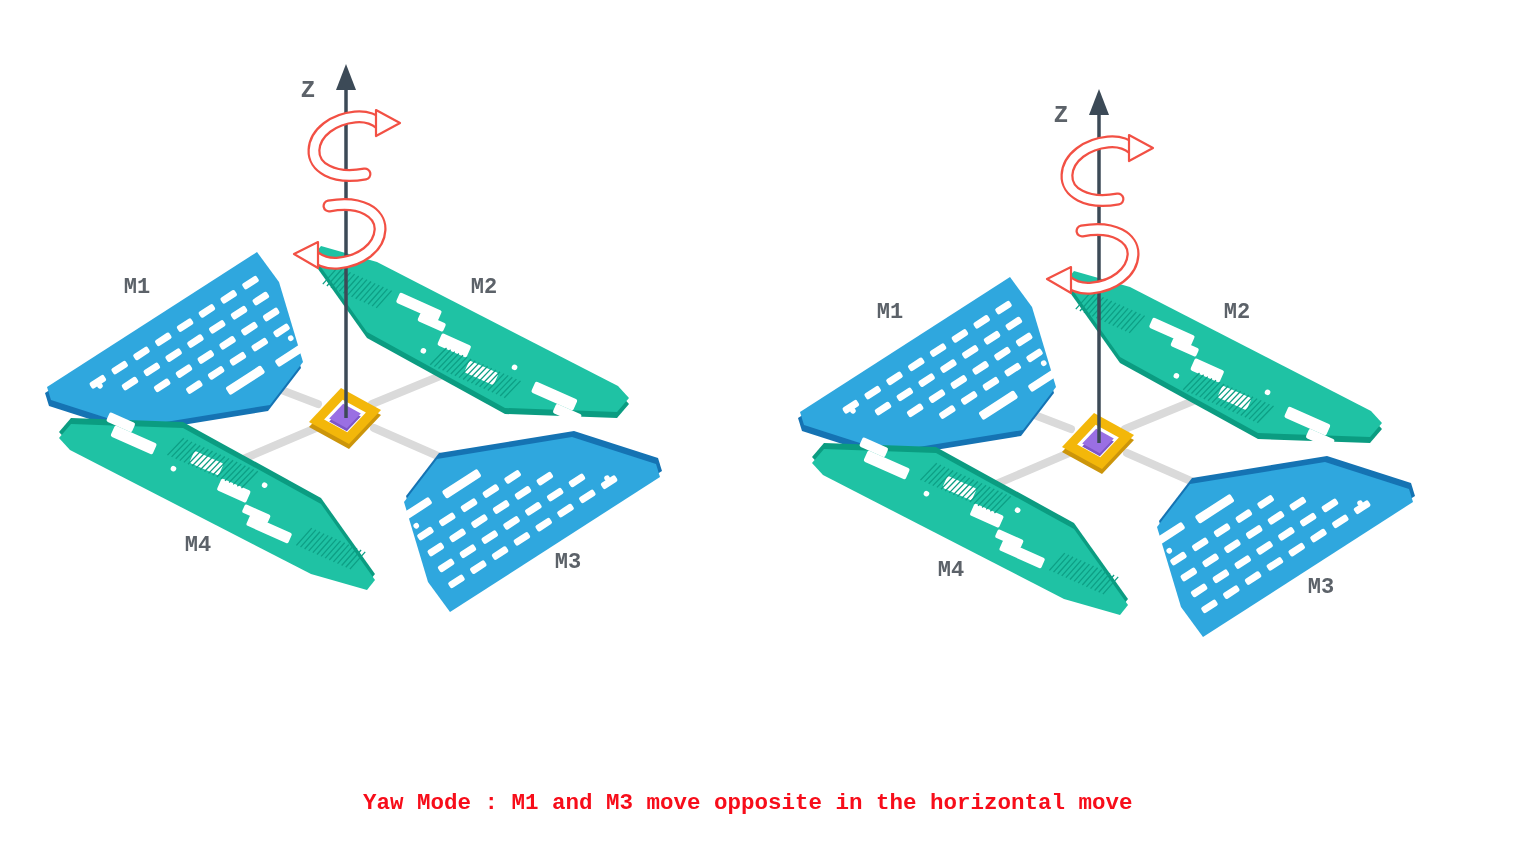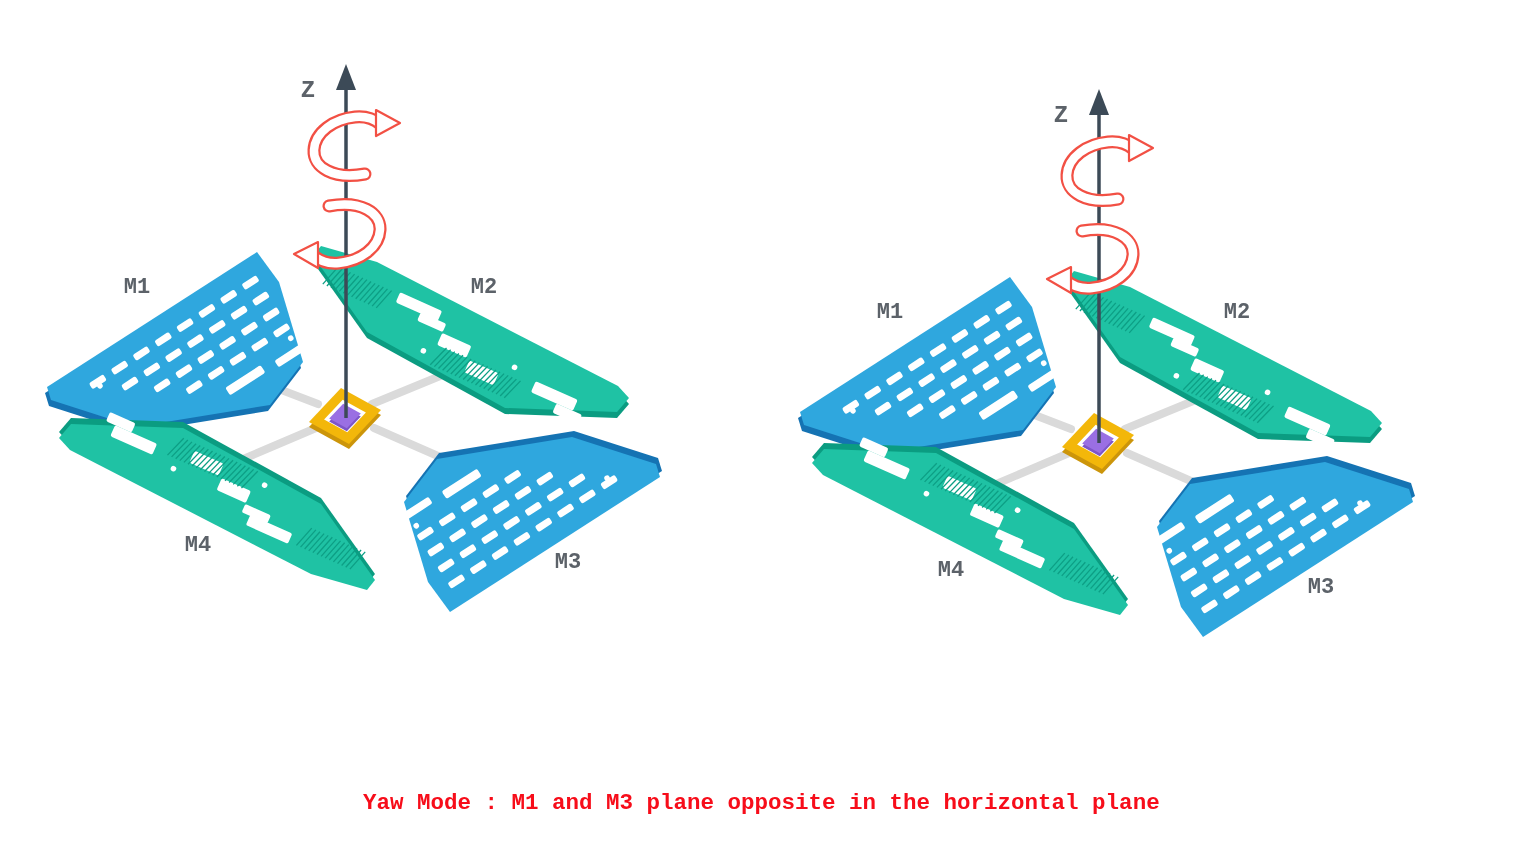--- a/index.html
+++ b/index.html
@@ -147,15 +147,15 @@
       <text class="lbl" x="163" y="491" text-anchor="middle">M4</text>
     </g>
   </defs>
 
   <use href="#yaw-figure" transform="translate(35,60)"></use>
 
   <use href="#yaw-figure" transform="translate(788,85)"></use>
 </svg>
 
 <div class="caption">
-  <div>Yaw Mode : M1 and M3 plane opposite in the horizontal plane</div>
+  <div>Yaw Mode : M1 and M3 move opposite in the horizontal move</div>
   
 </div>
 
 </body></html>

